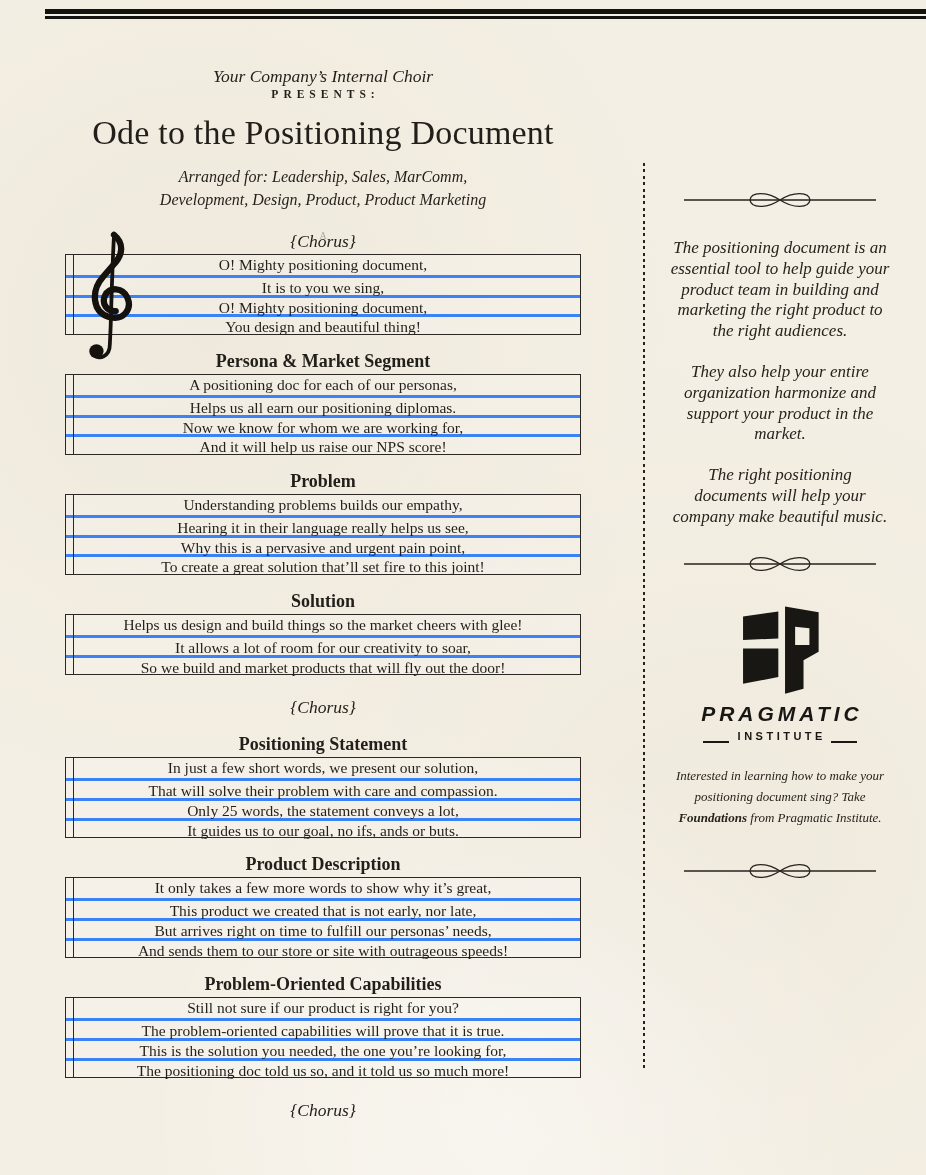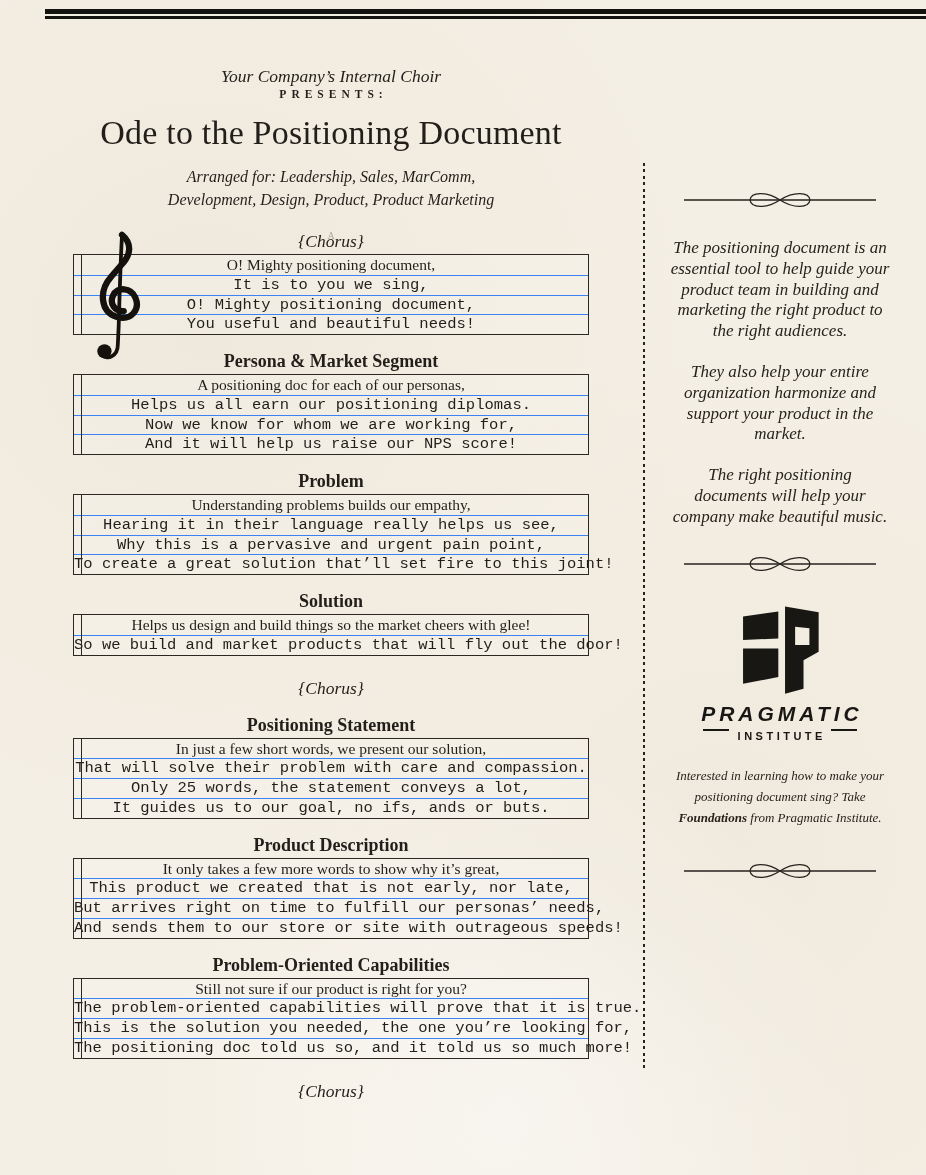--- a/index.html
+++ b/index.html
@@ -15,21 +15,21 @@
       #f4efe4;
     overflow:hidden;
   }
 
   
   .top-rule { position:absolute; top:9px; left:45px; right:0; }
   .top-rule .r1 { height:5px; background:#151310; }
   .top-rule .r2 { height:3px; background:#151310; margin-top:2px; }
 
   
-  .left-col { position:absolute; left:53px; top:0; width:556px; text-align:center; }
+  .left-col { position:absolute; left:45px; top:0; width:556px; text-align:center; }
   .divider-dotted {
     position:absolute; left:643px; top:163px; height:907px; width:2.4px;
     background:repeating-linear-gradient(to bottom, #26221d 0 3px, transparent 3px 6.4px);
   }
   .sidebar { position:absolute; left:663px; top:0; width:234px; text-align:center; }
 
   
   .kicker { margin-top:66px; font-style:italic; font-size:17.5px; line-height:21px; }
   .presents { font-size:11.5px; font-weight:bold; letter-spacing:5px; line-height:14px; padding-left:5px; }
   .title { margin-top:11px; font-size:34px; line-height:42px; font-weight:normal; letter-spacing:.2px; }
@@ -38,39 +38,39 @@
 
   
   .chorus-heading { margin:19px 0 2px; font-style:italic; font-size:17.5px; line-height:22px; }
   .section-heading { margin:15px 0 2px; font-weight:bold; font-size:18px; line-height:22px; }
   .chorus-interlude { margin-top:22px; font-style:italic; font-size:17.5px; line-height:21px; }
   .staff {
     position:relative; margin:0 20px; border:1.5px solid #2b2824; background:rgba(255,255,255,.16);
   }
   .staff::after { content:""; position:absolute; left:7px; top:0; bottom:0; width:1.2px; background:#2b2824; }
   .staff-row { height:19.75px; line-height:19.6px; font-size:15.5px; text-align:center; white-space:nowrap; overflow:visible; }
-  .staff-row + .staff-row { border-top:1px solid #3b82f6;font-family:Liberation Mono, monospace; }
+  .staff-row + .staff-row { border-top:3px solid #3b82f6; }
   .clef { position:absolute; left:12px; top:-26px; width:62px; height:134px; z-index:3; pointer-events:none; }
   .clef svg { width:100%; height:100%; }
 
   
   .ornament { height:20px; }
   .orn-1 { margin-top:190px; }
   .orn-2 { margin-top:26px; }
   .orn-3 { margin-top:32px; }
   .sidebar-para { width:220px; margin:20px auto 0; font-style:italic; font-size:17px; line-height:20.8px; color:#27231d; }
   .sidebar-paras .sidebar-para:first-child { margin-top:28px; }
   .logo-block { margin-top:30px; }
   .logo-mark { width:84px; height:94px; margin:0 auto; }
   .logo-mark svg { width:100%; height:100%; }
   .brand {
     margin-top:4px; font-family:"Liberation Sans", sans-serif; font-weight:bold;
     font-size:21px; letter-spacing:4px; padding-left:4px; color:#191714; line-height:24px;font-style:italic;
   }
-  .institute-row { margin-top:3px; display:flex; align-items:flex-start; justify-content:center; gap:5px; }
+  .institute-row { margin-top:3px; display:flex; align-items:flex-end; justify-content:center; gap:5px; }
   .institute-row .dash { width:26px; height:2px; background:#191714; }
   .institute {
     font-family:"Liberation Sans", sans-serif; font-weight:bold; font-size:11px;
     letter-spacing:3.5px; padding-left:3.5px; color:#191714; line-height:14px;
   }
   .cta { width:222px; margin:22px auto 0; font-style:italic; font-size:13px; line-height:21.4px; color:#27231d; }
   .cta b { font-weight:bold; }
 </style>
 </head>
 <body>
@@ -97,39 +97,40 @@
       <g fill="none" stroke="#15120e" stroke-linecap="round">
         <path stroke-width="7.5" d="M36,7 C48,17 47,31 35,43 L23,57 C8,74 10,99 30,105 C47,110 58,96 52,82 C47,70 30,68 25,80 C21,90 28,99 38,98"></path>
         <path stroke-width="4.5" d="M36,7 C34,42 33,82 32,116 L31,138 C31,152 18,158 11,149"></path>
       </g>
       <circle cx="15" cy="146" r="8.5" fill="#15120e"></circle>
     </svg>
   </div>
 <div class="staff-row">O! Mighty positioning document,</div>
         <div class="staff-row">It is to you we sing,</div>
         <div class="staff-row">O! Mighty positioning document,</div>
-        <div class="staff-row">You useful and beautiful needs!</div>
+        <div class="staff-row">You design and beautiful thing!</div>
       </div>
       <div class="section-heading">Persona &amp; Market Segment</div>
       <div class="staff">
         <div class="staff-row">A positioning doc for each of our personas,</div>
         <div class="staff-row">Helps us all earn our positioning diplomas.</div>
         <div class="staff-row">Now we know for whom we are working for,</div>
         <div class="staff-row">And it will help us raise our NPS score!</div>
       </div>
       <div class="section-heading">Problem</div>
       <div class="staff">
         <div class="staff-row">Understanding problems builds our empathy,</div>
         <div class="staff-row">Hearing it in their language really helps us see,</div>
         <div class="staff-row">Why this is a pervasive and urgent pain point,</div>
         <div class="staff-row">To create a great solution that’ll set fire to this joint!</div>
       </div>
       <div class="section-heading">Solution</div>
       <div class="staff">
         <div class="staff-row">Helps us design and build things so the market cheers with glee!</div>
+        <div class="staff-row">It allows a lot of room for our creativity to soar,</div>
         <div class="staff-row">So we build and market products that will fly out the door!</div>
       </div>
       <div class="chorus-interlude">{Chorus}</div>
       <div class="section-heading">Positioning Statement</div>
       <div class="staff">
         <div class="staff-row">In just a few short words, we present our solution,</div>
         <div class="staff-row">That will solve their problem with care and compassion.</div>
         <div class="staff-row">Only 25 words, the statement conveys a lot,</div>
         <div class="staff-row">It guides us to our goal, no ifs, ands or buts.</div>
       </div>

